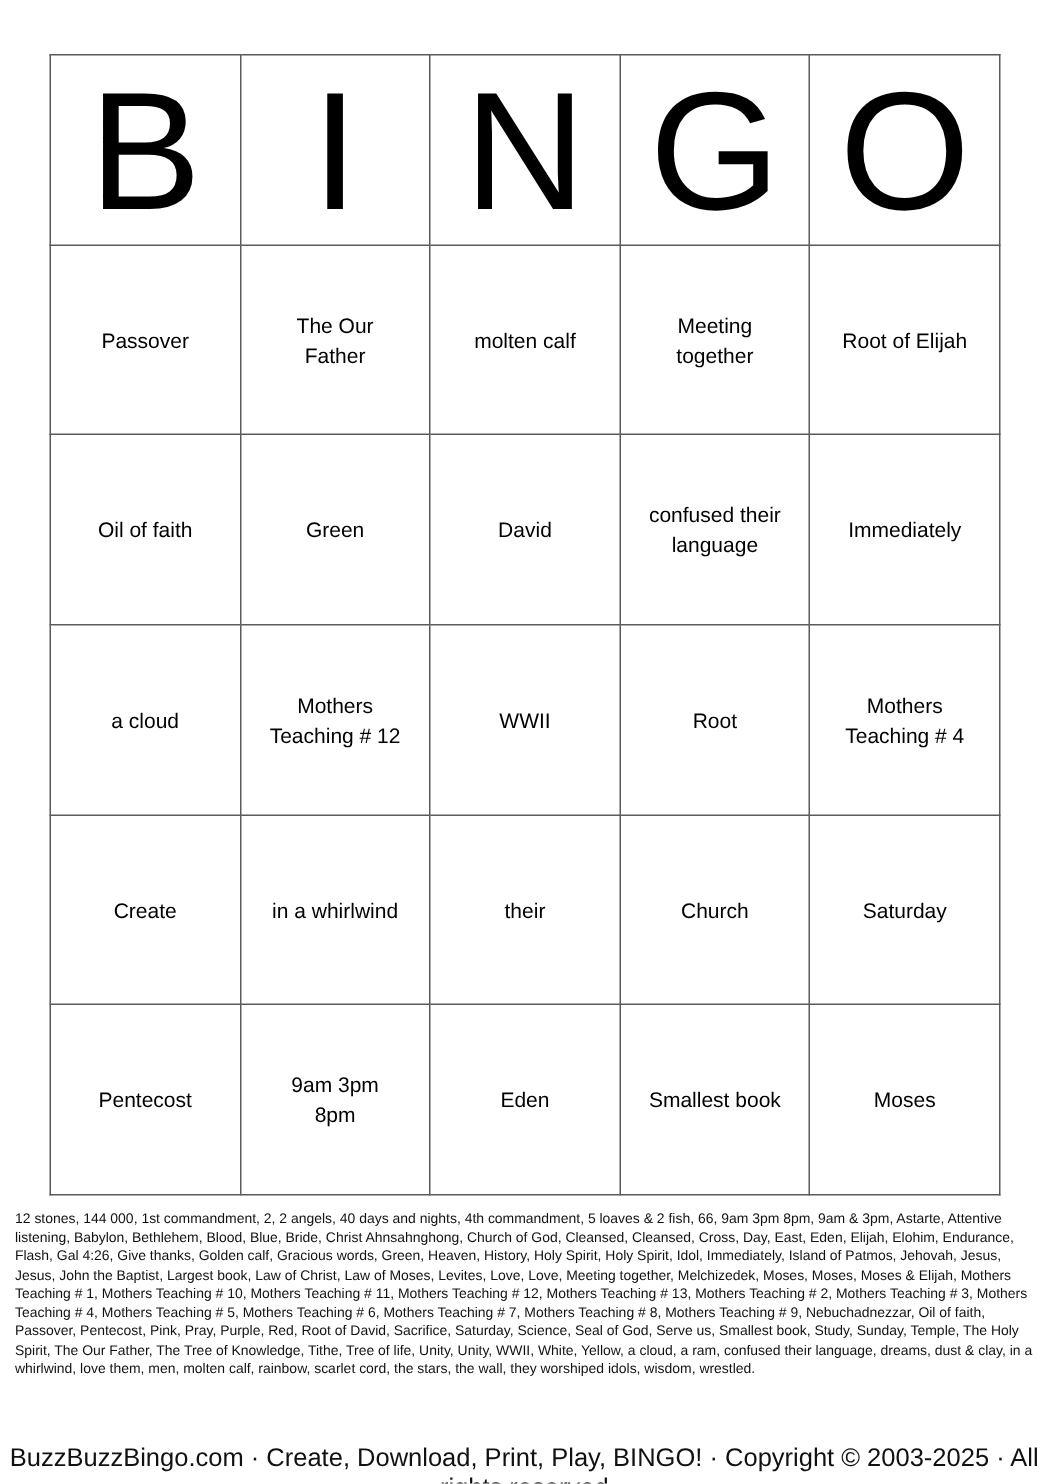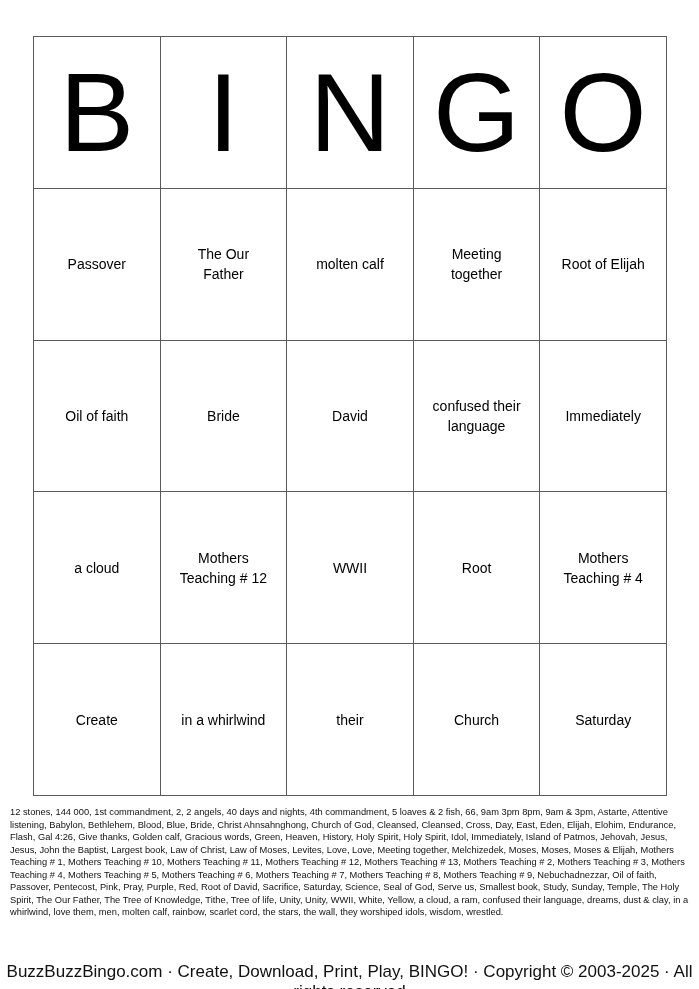--- a/index.html
+++ b/index.html
@@ -47,21 +47,21 @@
     <td>Passover</td>
     <td>The Our
 Father</td>
     <td>molten calf</td>
     <td>Meeting
 together</td>
     <td>Root of Elijah</td>
   </tr>
   <tr>
     <td>Oil of faith</td>
-    <td>Bride</td>
+    <td>Green</td>
     <td>David</td>
     <td>confused their
 language</td>
     <td>Immediately</td>
   </tr>
   <tr>
     <td>a cloud</td>
     <td>Mothers
 Teaching # 12</td>
     <td>WWII</td>
@@ -69,20 +69,28 @@
     <td>Mothers
 Teaching # 4</td>
   </tr>
   <tr>
     <td>Create</td>
     <td>in a whirlwind</td>
     <td>their</td>
     <td>Church</td>
     <td>Saturday</td>
   </tr>
+  <tr>
+    <td>Pentecost</td>
+    <td>9am  3pm
+8pm</td>
+    <td>Eden</td>
+    <td>Smallest book</td>
+    <td>Moses</td>
+  </tr>
 </tbody>
   </table>
 
 <div class="info">
   <p>12 stones, 144 000, 1st commandment, 2, 2 angels, 40 days and nights, 4th commandment, 5 loaves &amp; 2 fish, 66, 9am  3pm  8pm, 9am &amp; 3pm, Astarte, Attentive listening, Babylon, Bethlehem, Blood, Blue, Bride, Christ Ahnsahnghong, Church of God, Cleansed, Cleansed, Cross, Day, East, Eden, Elijah, Elohim, Endurance, Flash, Gal 4:26, Give thanks, Golden calf, Gracious words, Green, Heaven, History, Holy Spirit, Holy Spirit, Idol, Immediately, Island of Patmos, Jehovah, Jesus, Jesus, John the Baptist, Largest book, Law of Christ, Law of Moses, Levites, Love, Love, Meeting together, Melchizedek, Moses, Moses, Moses &amp; Elijah, Mothers Teaching # 1, Mothers Teaching # 10, Mothers Teaching # 11, Mothers Teaching # 12, Mothers Teaching # 13, Mothers Teaching # 2, Mothers Teaching # 3, Mothers Teaching # 4, Mothers Teaching # 5, Mothers Teaching # 6, Mothers Teaching # 7, Mothers Teaching # 8, Mothers Teaching # 9, Nebuchadnezzar, Oil of faith, Passover, Pentecost, Pink, Pray, Purple, Red, Root of David, Sacrifice, Saturday, Science, Seal of God, Serve us, Smallest book, Study, Sunday, Temple, The Holy Spirit, The Our Father, The Tree of Knowledge, Tithe, Tree of life, Unity, Unity, WWII, White, Yellow, a cloud, a ram, confused their language, dreams, dust &amp; clay, in a whirlwind, love them, men, molten calf, rainbow, scarlet cord, the stars, the wall, they worshiped idols, wisdom, wrestled.</p>
 </div>
 
 <div class="footer">BuzzBuzzBingo.com · Create, Download, Print, Play, BINGO! · Copyright © 2003-2025 · All rights reserved</div>
 
 </body></html>

